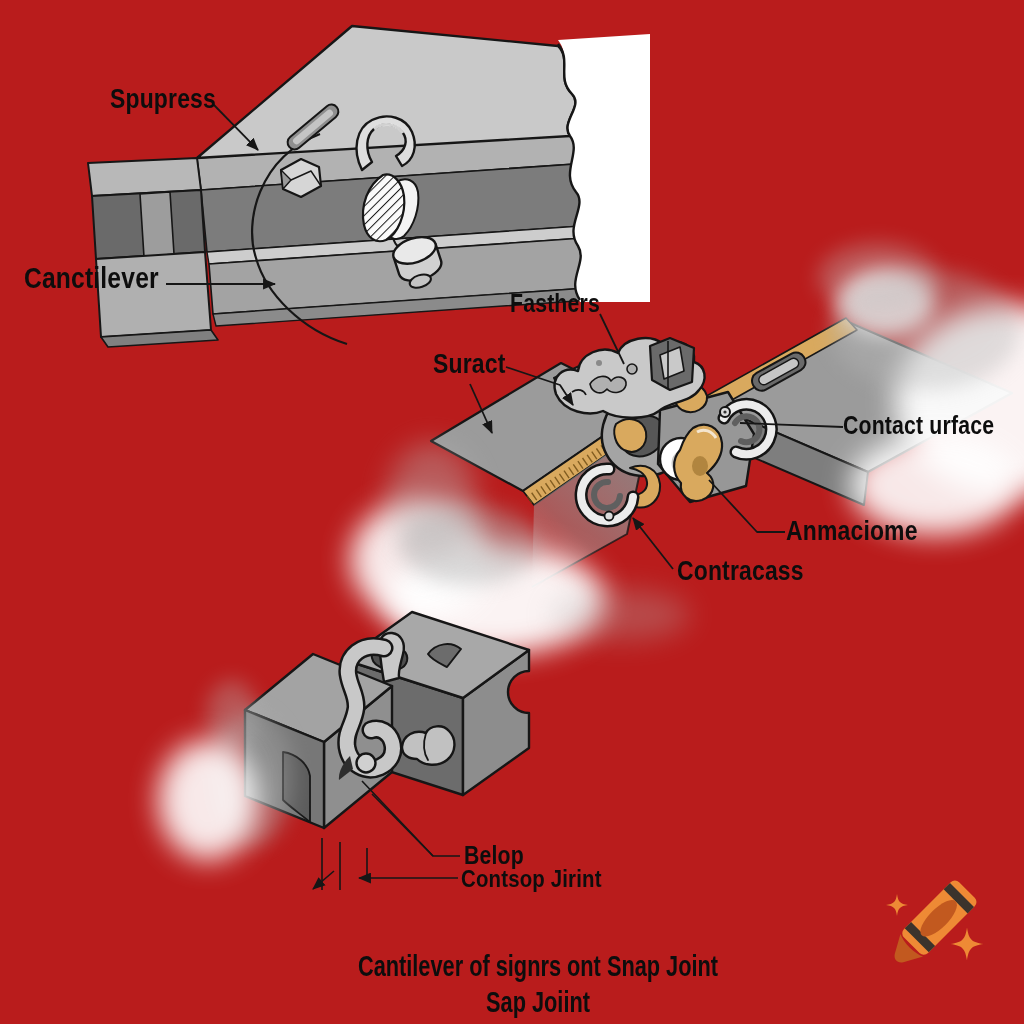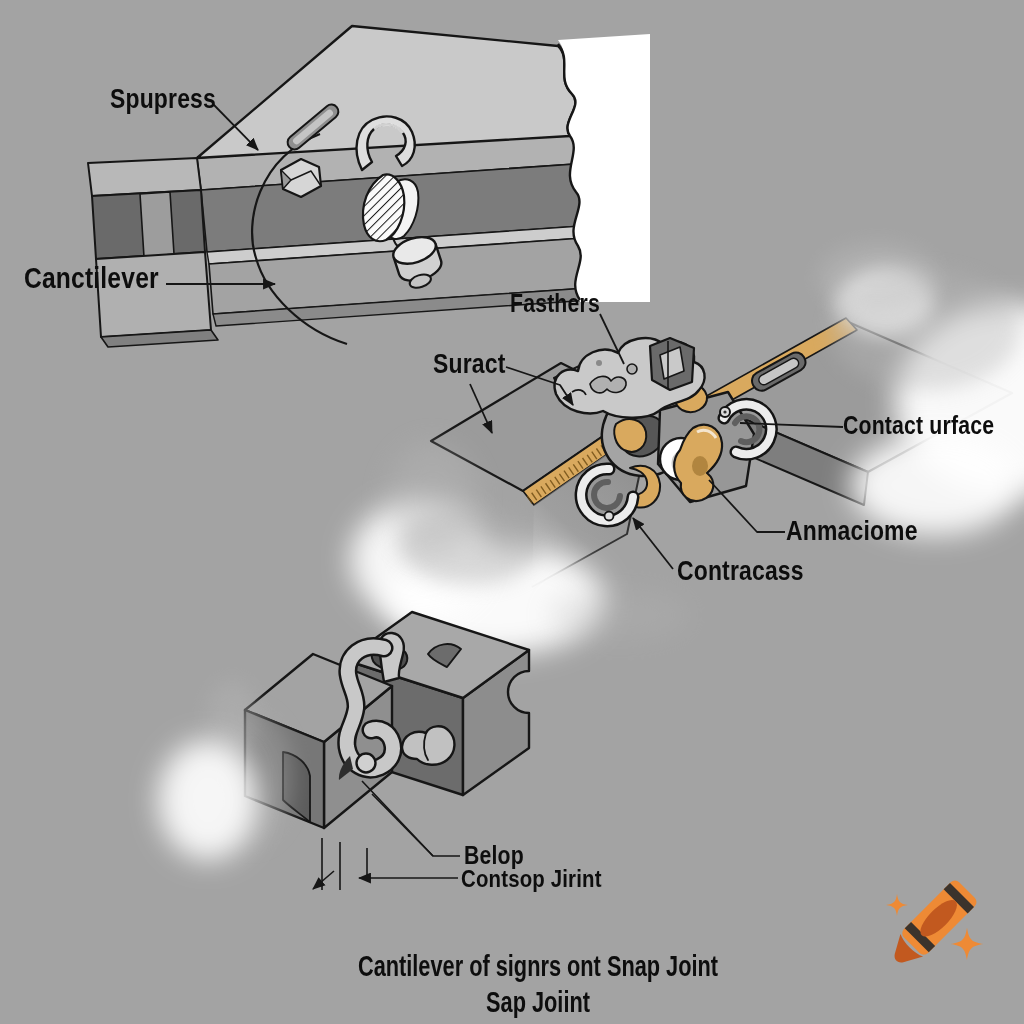--- a/index.html
+++ b/index.html
@@ -1,17 +1,17 @@
 <!DOCTYPE html>
 <html><head>
 <meta charset="utf-8">
 <style>
   html,body{margin:0;padding:0;background:#ffffff;}
   .stage{
-    position:relative;width:1024px;height:1024px;background:#a3a3a3;
+    position:relative;width:1024px;height:1024px;background:#b91c1c;
     overflow:hidden;font-family:"Liberation Sans",sans-serif;
   }
   .stage svg{position:absolute;left:0;top:0;}
   .lbl{
     position:absolute;font-weight:700;color:#0d0d0d;white-space:nowrap;
     line-height:1;transform:scaleX(.85);transform-origin:0 50%;letter-spacing:.2px;
   }
   .cap{
     position:absolute;left:38px;width:1000px;text-align:center;font-weight:700;
     color:#0d0d0d;line-height:1.15;transform:scaleX(.75);white-space:nowrap;

